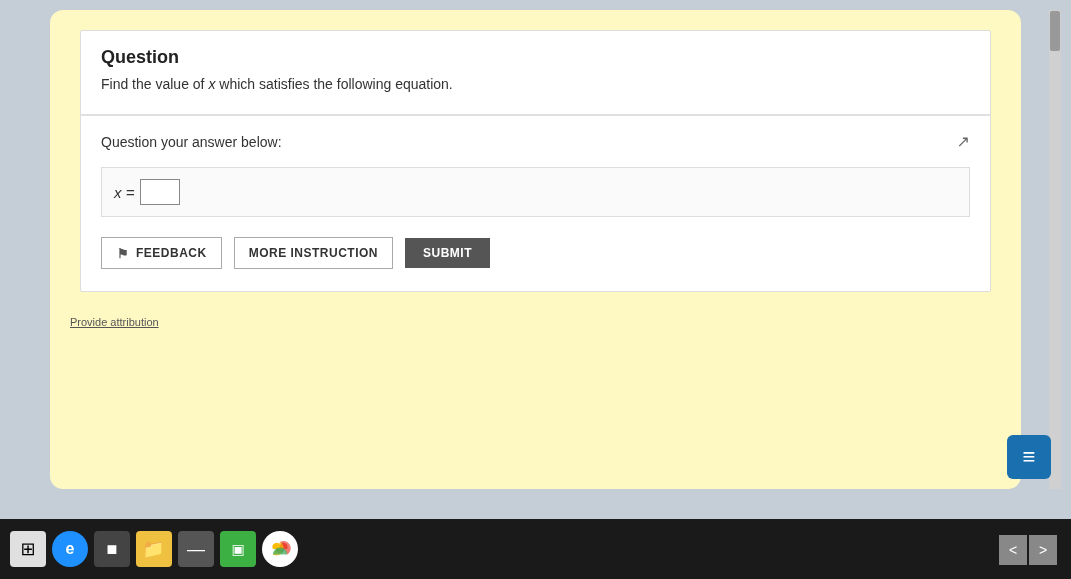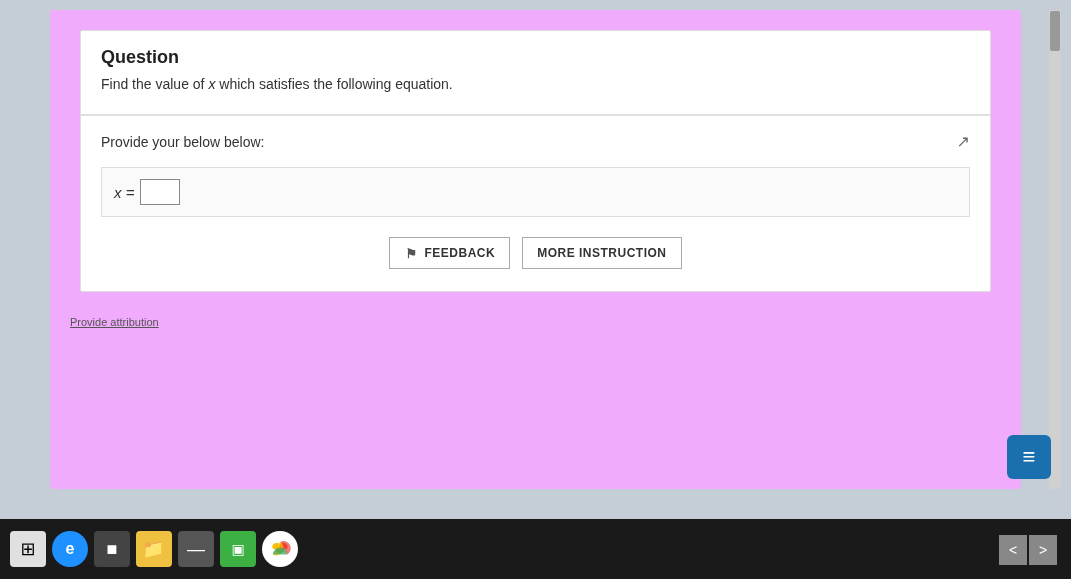--- a/index.html
+++ b/index.html
@@ -19,22 +19,22 @@
       background: #c5cdd6;
       position: relative;
     }
 
     .main-content {
       position: absolute;
       top: 10px;
       left: 50px;
       right: 50px;
       bottom: 90px;
-      background: #f0abfc;
-      border-radius: 4px;
+      background: #fef9c3;
+      border-radius: 13px;
     }
 
     .question-card {
       background: #ffffff;
       margin: 20px 30px;
       border: 1px solid #ddd;
       border-radius: 2px;
     }
 
     .card-header {
@@ -115,21 +115,21 @@
       height: 26px;
       border: 1px solid #888;
       background: #fff;
       font-size: 14px;
       padding: 2px 4px;
       outline: none;
     }
 
     .button-row {
       display: flex;
-      justify-content: center;
+      justify-content: flex-start;
       align-items: center;
       gap: 12px;
       padding: 0 0 10px 0;
     }
 
     .btn-feedback {
       display: flex;
       align-items: center;
       gap: 6px;
       padding: 8px 14px;
@@ -291,37 +291,40 @@
 
       <div class="card-header">
         <div class="card-title">Question</div>
         <div class="card-prompt">
           Find the value of <em>x</em> which satisfies the following equation.
         </div>
       </div>
 
       <div class="answer-section">
         <div class="provide-label">
-          <span>Provide your below below:</span>
+          <span>Question your answer below:</span>
           <span class="cursor-icon">↗</span>
         </div>
 
         <div class="answer-input-row">
           <span class="x-label">x =</span>
           <input class="answer-input" type="text" style="">
         </div>
 
         <div class="button-row">
           <button class="btn-feedback">
             <span class="feedback-flag"></span>
             <span>FEEDBACK</span>
           </button>
           <button class="btn-more">
             <span>MORE INSTRUCTION</span>
           </button>
+          <button class="btn-submit">
+            <span>SUBMIT</span>
+          </button>
         </div>
       </div>
 
     </div>
 
     <div class="content-attribution">Provide attribution</div>
 
   </div>
 
   <div class="scrollbar-area">

